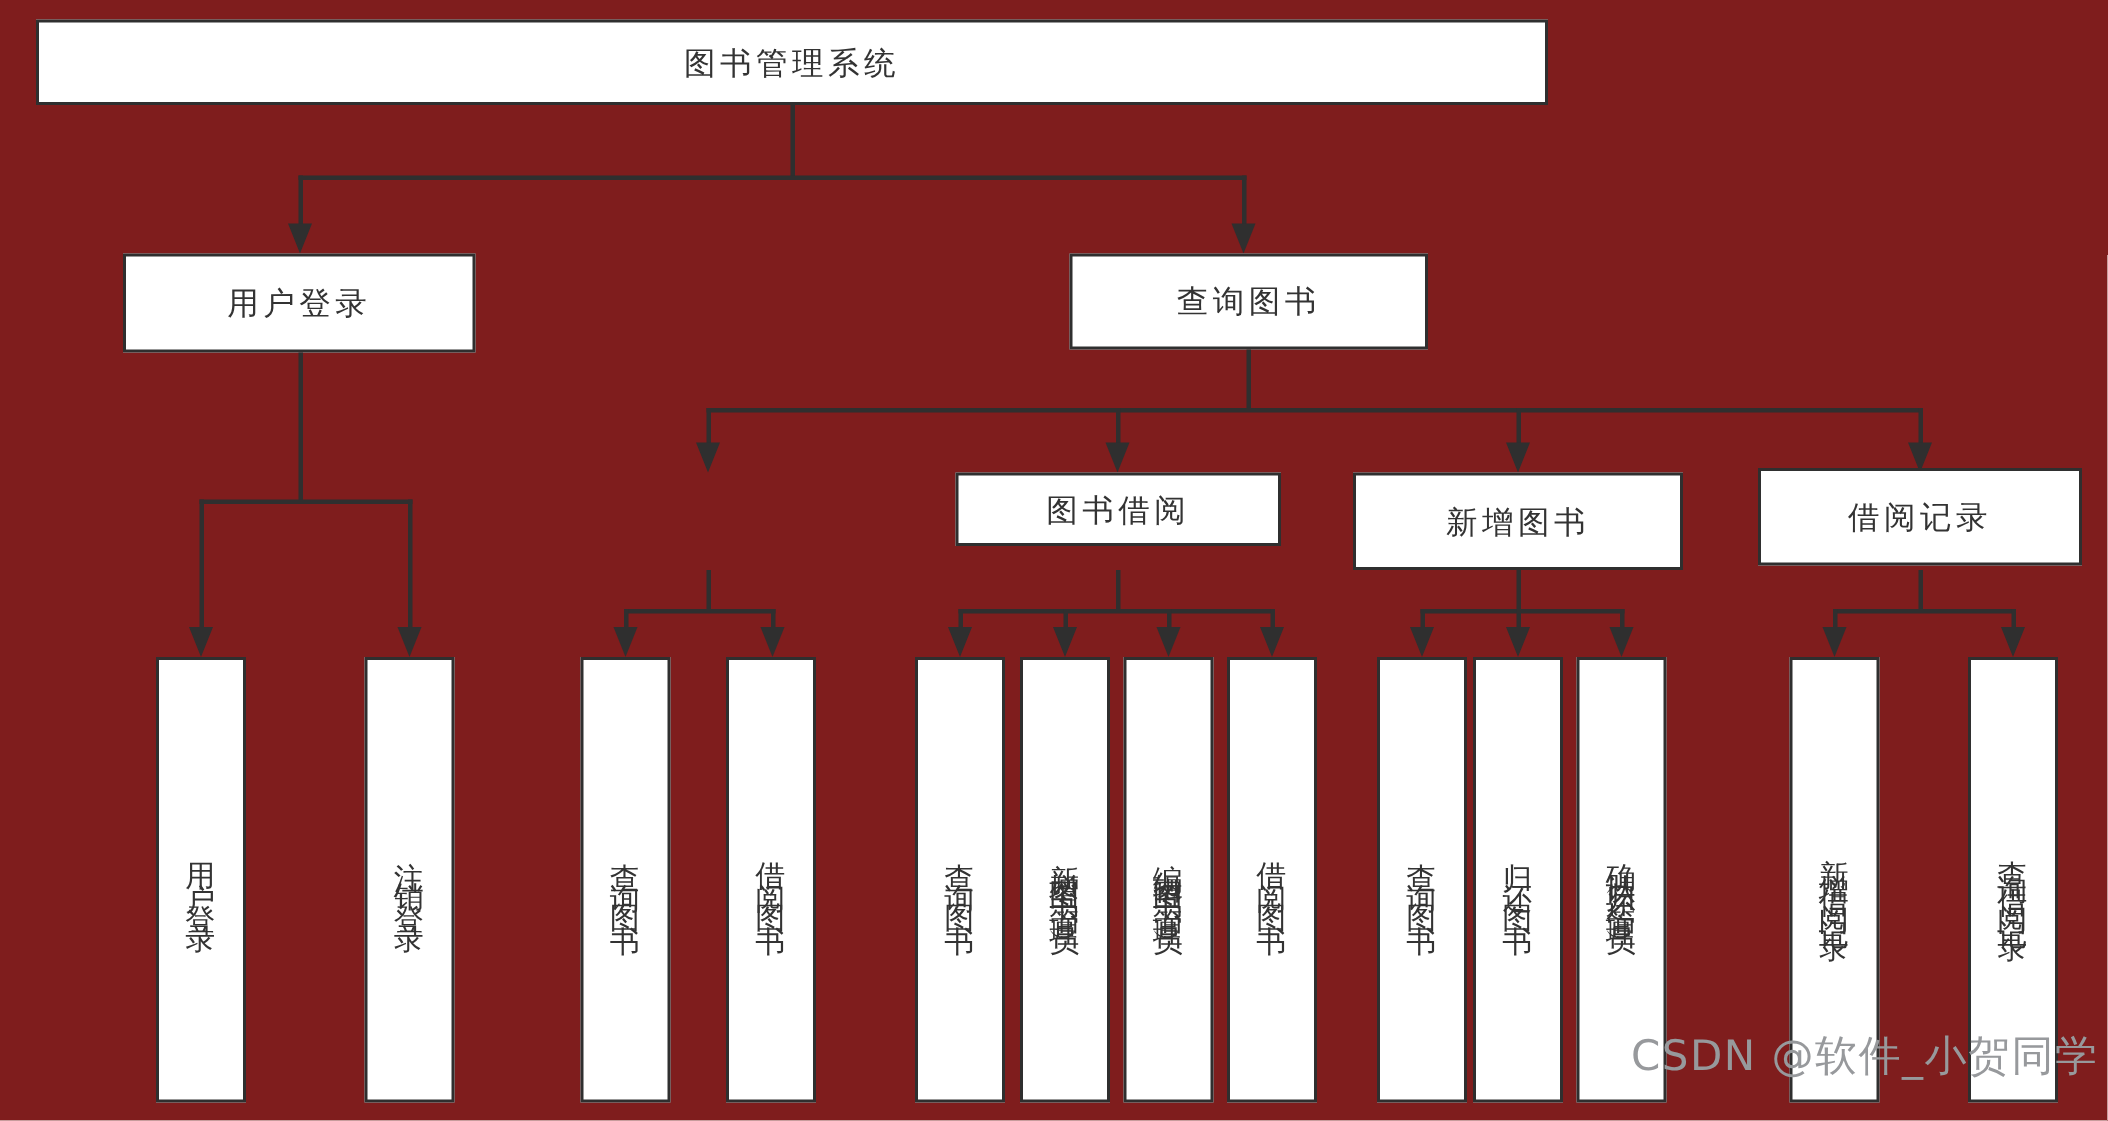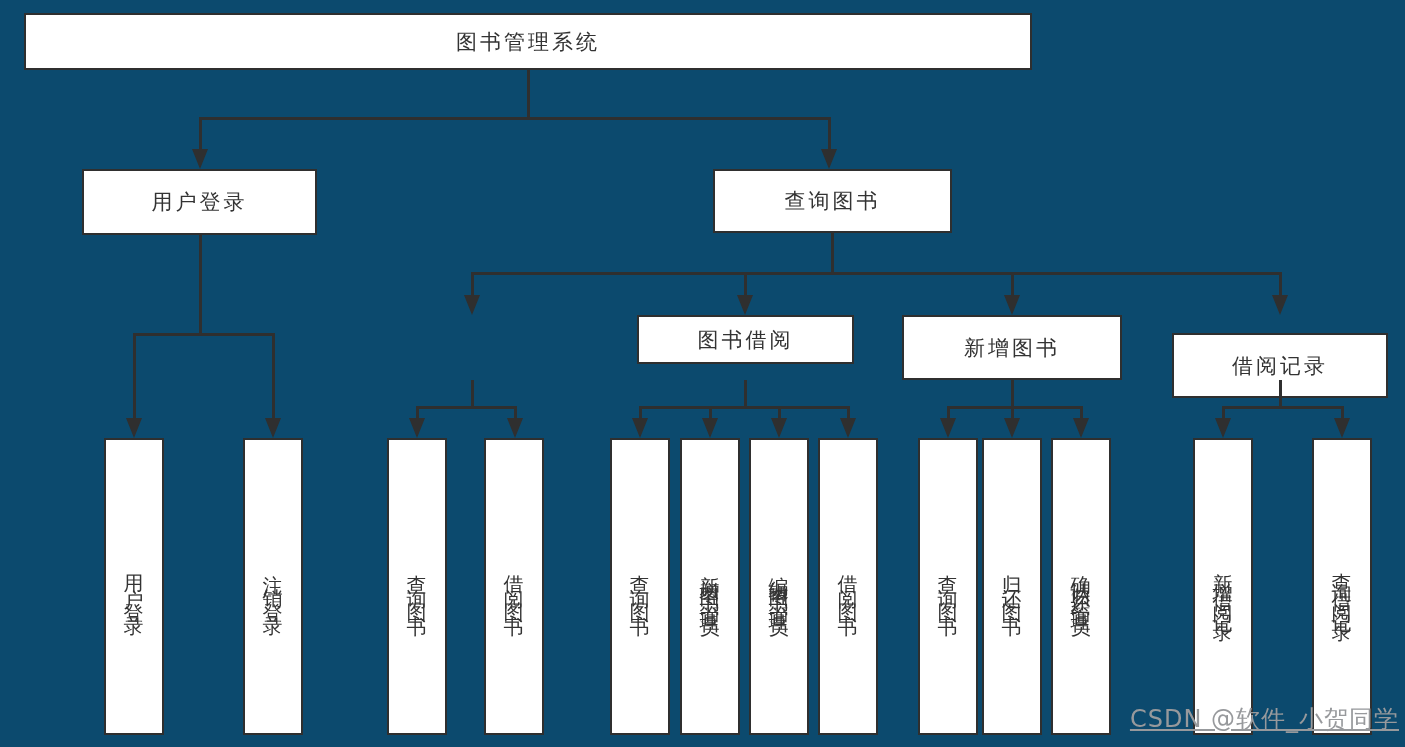--- a/index.html
+++ b/index.html
@@ -1,19 +1,19 @@
 <!DOCTYPE html>
 <html><head>
 <meta charset="utf-8">
 <style>
   html,body{margin:0;padding:0;background:#ffffff;}
   .canvas{
     position:relative;
     width:1405px;height:747px;
-    background:#0c4a6e;
+    background:#7f1d1d;
     font-family:"DejaVu Sans","Liberation Sans",sans-serif;
     overflow:hidden;
   }
   .box{
     position:absolute;
     box-sizing:border-box;
     border:2px solid #2f2f2f;
     background:#ffffff;
     display:flex;
     align-items:center;
@@ -42,26 +42,25 @@
   .arr{
     position:absolute;
     width:0;height:0;
     border-left:8px solid transparent;
     border-right:8px solid transparent;
     border-top:20px solid #2f2f2f;
   }
   .watermark{
     position:absolute;
     right:6px;
-    bottom:12px;
-    font-size:24px;
+    bottom:24px;
+    font-size:28px;
     color:#97999c;
     letter-spacing:1px;
     white-space:nowrap;
-    text-decoration:underline;
   }
 </style>
 </head>
 <body>
 
 <div class="canvas">
 
   <div class="box" style="left:24px;top:13px;width:1008px;height:57px">
     <span class="hlabel">图书管理系统</span>
   </div>
@@ -97,21 +96,21 @@
   <div class="arr" style="left:1004px;top:295px"></div>
   <div class="l lv" style="left:1279px;top:272px;height:26px"></div>
   <div class="arr" style="left:1272px;top:295px"></div>
 
   <div class="box" style="left:637px;top:315px;width:217px;height:49px">
     <span class="hlabel">图书借阅</span>
   </div>
   <div class="box" style="left:902px;top:315px;width:220px;height:65px">
     <span class="hlabel">新增图书</span>
   </div>
-  <div class="box" style="left:1172px;top:333px;width:216px;height:65px">
+  <div class="box" style="left:1172px;top:312px;width:216px;height:65px">
     <span class="hlabel">借阅记录</span>
   </div>
 
   <div class="l lv" style="left:471px;top:380px;height:28px"></div>
   <div class="l lh" style="left:416px;top:406px;width:101px"></div>
   <div class="l lv" style="left:416px;top:406px;height:14px"></div>
   <div class="arr" style="left:409px;top:418px"></div>
   <div class="l lv" style="left:514px;top:406px;height:14px"></div>
   <div class="arr" style="left:507px;top:418px"></div>
 

